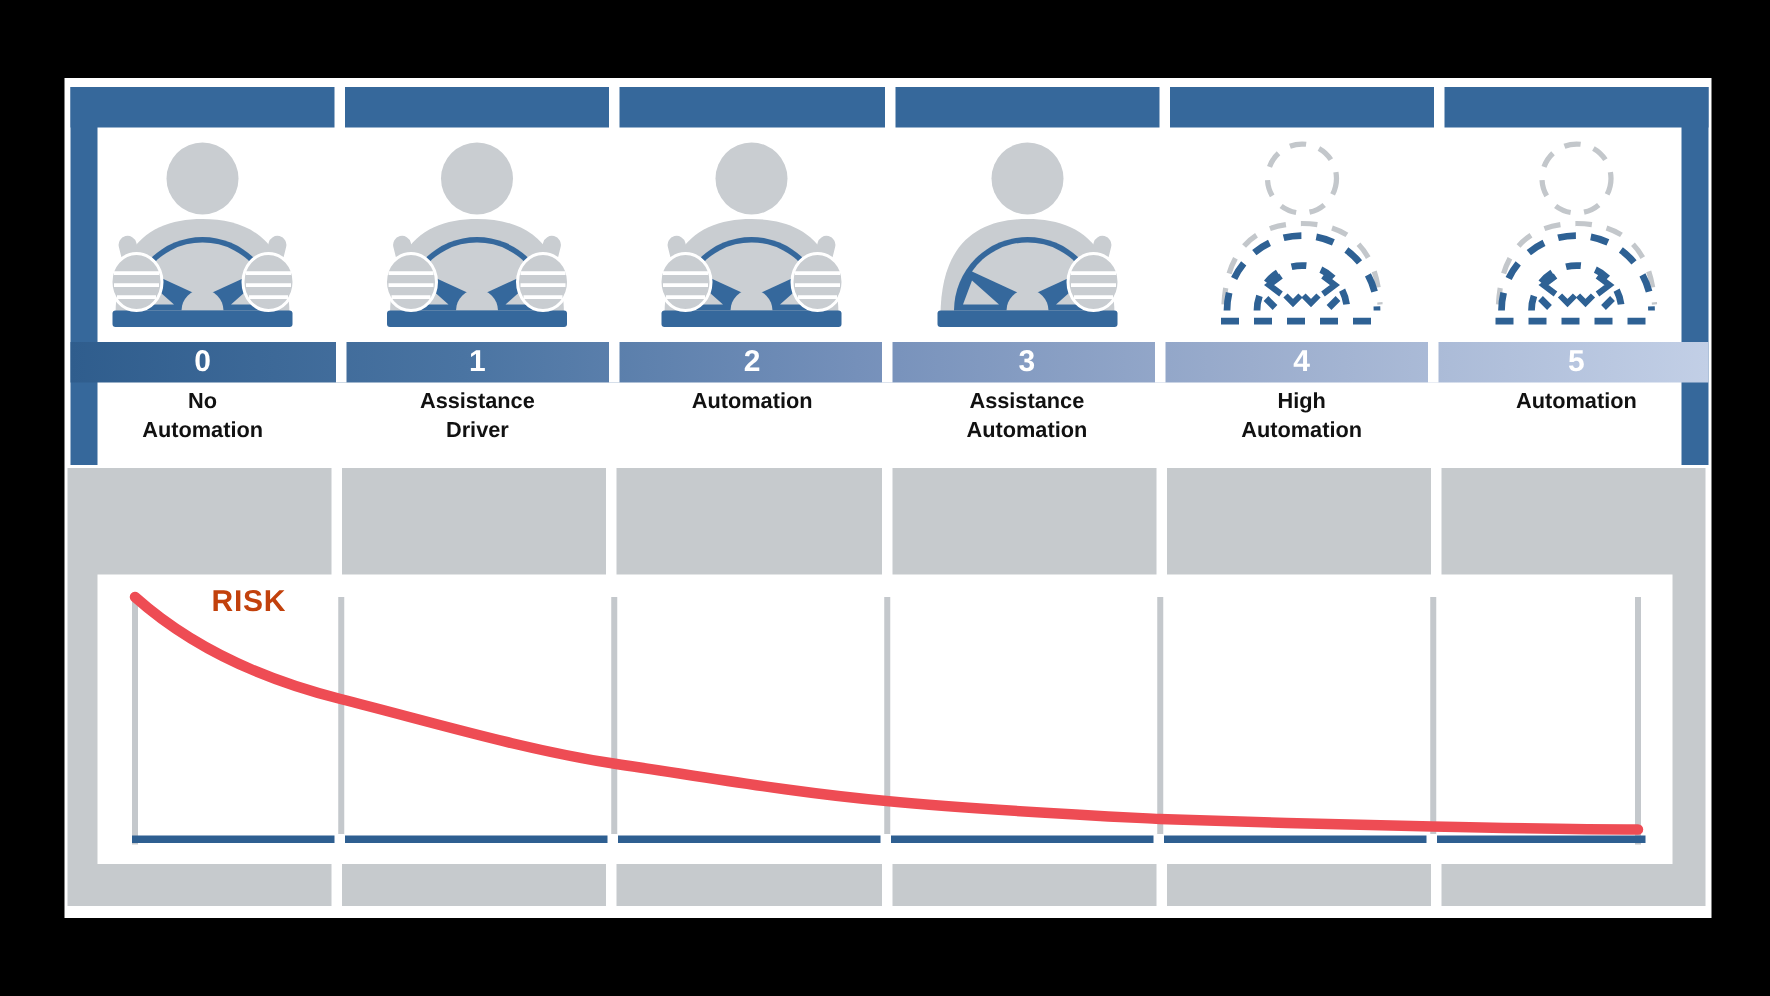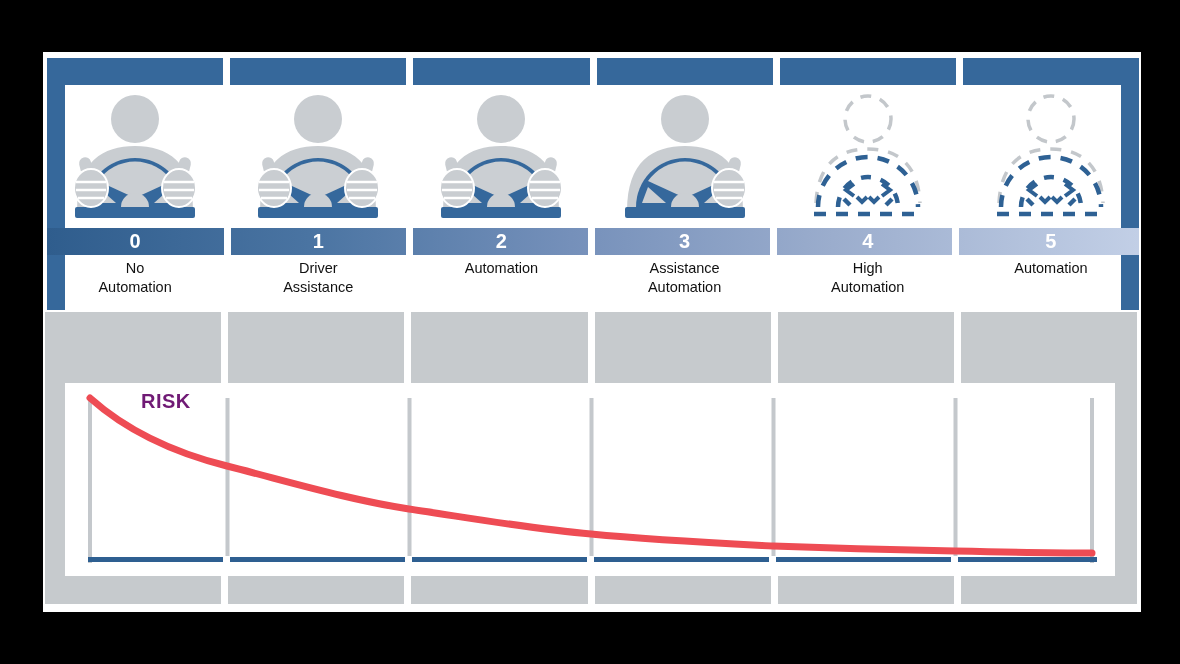--- a/index.html
+++ b/index.html
@@ -21,30 +21,30 @@
   .iconrow .cell{display:flex;align-items:flex-end;justify-content:center;}
   .iconrow svg{width:132px;height:140px;margin-bottom:3px;}
 
   .band{position:absolute;left:4px;top:176px;width:1092px;height:27px;
         background:linear-gradient(90deg,#2f5d8d 0%,#4a74a2 24%,#7590ba 48%,#9badcd 72%,#c2cfe6 100%);}
   .band-gap{position:absolute;top:0;width:7px;height:27px;background:#ffffff;}
   .numbers{top:176px;height:27px;}
   .numbers .num{color:#ffffff;font-size:20px;font-weight:bold;text-align:center;line-height:27px;}
 
   .labels{top:207px;}
-  .labels .lab{text-align:center;color:#111111;font-size:14.5px;font-weight:normal;line-height:19px;}
+  .labels .lab{text-align:center;color:#111111;font-size:14.5px;font-weight:bold;line-height:19px;}
 
   
   .graygrid{position:absolute;left:2px;top:260px;width:1092px;height:292px;
             display:grid;grid-template-columns:repeat(6,1fr);grid-gap:7px;}
   .graygrid .gcell{background:#c6cacd;}
 
   .chart-panel{position:absolute;left:22px;top:331px;width:1050px;height:193px;background:#ffffff;z-index:5;}
   .chart-panel svg{position:absolute;left:0;top:0;}
-  .risk-label{position:absolute;left:76px;top:7px;color:#701a75;font-size:20px;font-weight:bold;letter-spacing:0.5px;}
+  .risk-label{position:absolute;left:76px;top:7px;color:#c2410c;font-size:20px;font-weight:bold;letter-spacing:0.5px;}
 </style>
 </head>
 <body>
 
 <svg width="0" height="0" style="position:absolute" aria-hidden="true">
   <defs>
     <symbol id="sym-driver-both" viewBox="0 0 132 140">
       <circle cx="66" cy="34" r="24" fill="#c9cdd1"></circle>
       <path d="M8,126 C8,76 34,61 66,61 C98,61 124,76 124,126 Z" fill="#c9cdd1"></path>
       <path d="M17,122 A49,49 0 0 1 115,122 Z" fill="#35689c"></path>
@@ -158,22 +158,22 @@
     <div class="num">4</div>
     <div class="num">5</div>
   </div>
 
   <div class="row6 labels">
     <div class="lab">
       <div>No</div>
       <div>Automation</div>
     </div>
     <div class="lab">
+      <div>Assistance</div>
       <div>Driver</div>
-      <div>Assistance</div>
     </div>
     <div class="lab">
       <div>Automation</div>
     </div>
     <div class="lab">
       <div>Assistance</div>
       <div>Automation</div>
     </div>
     <div class="lab">
       <div>High</div>

